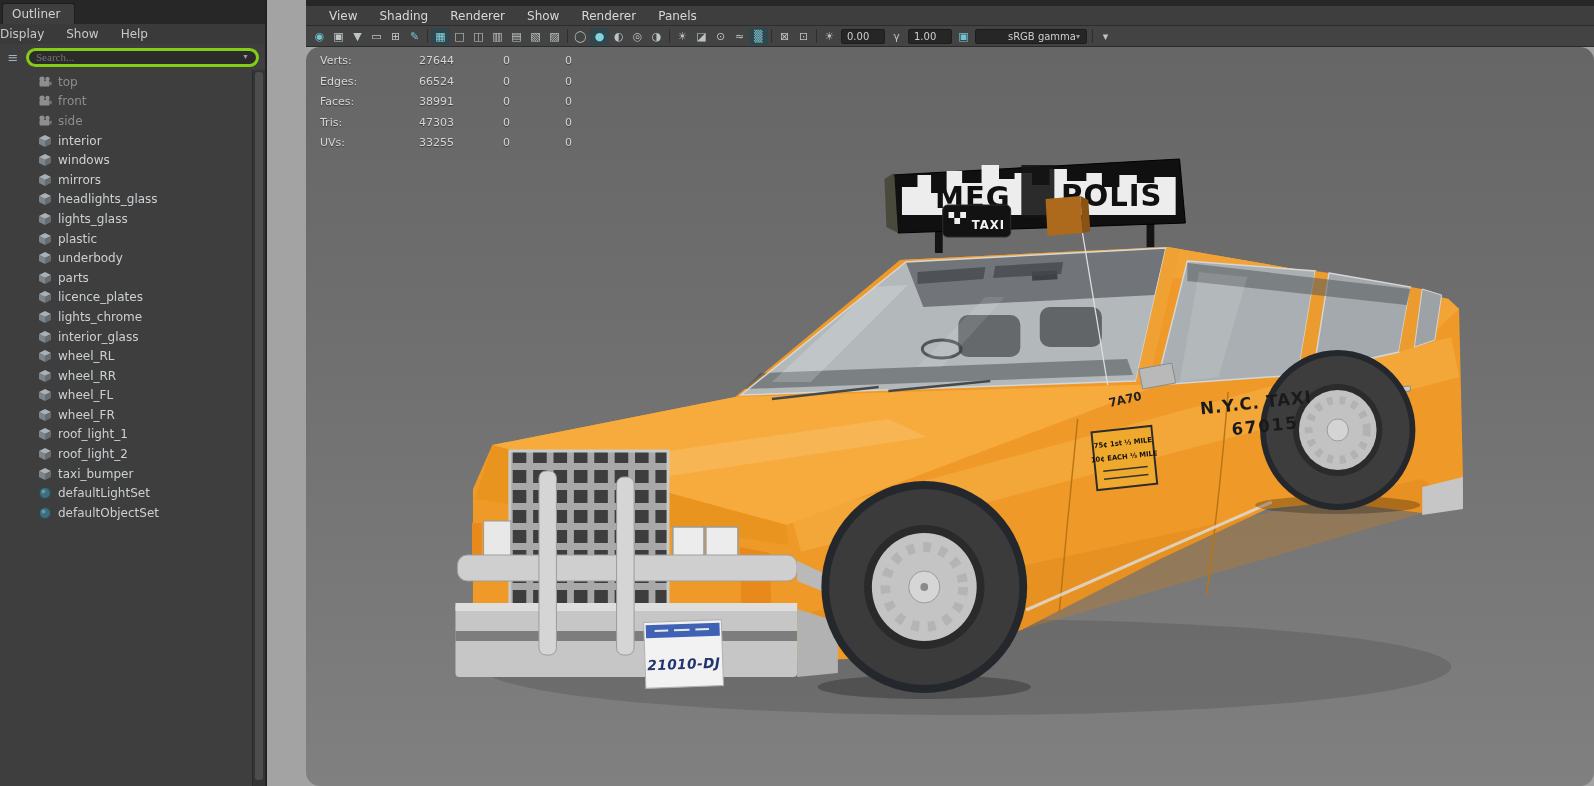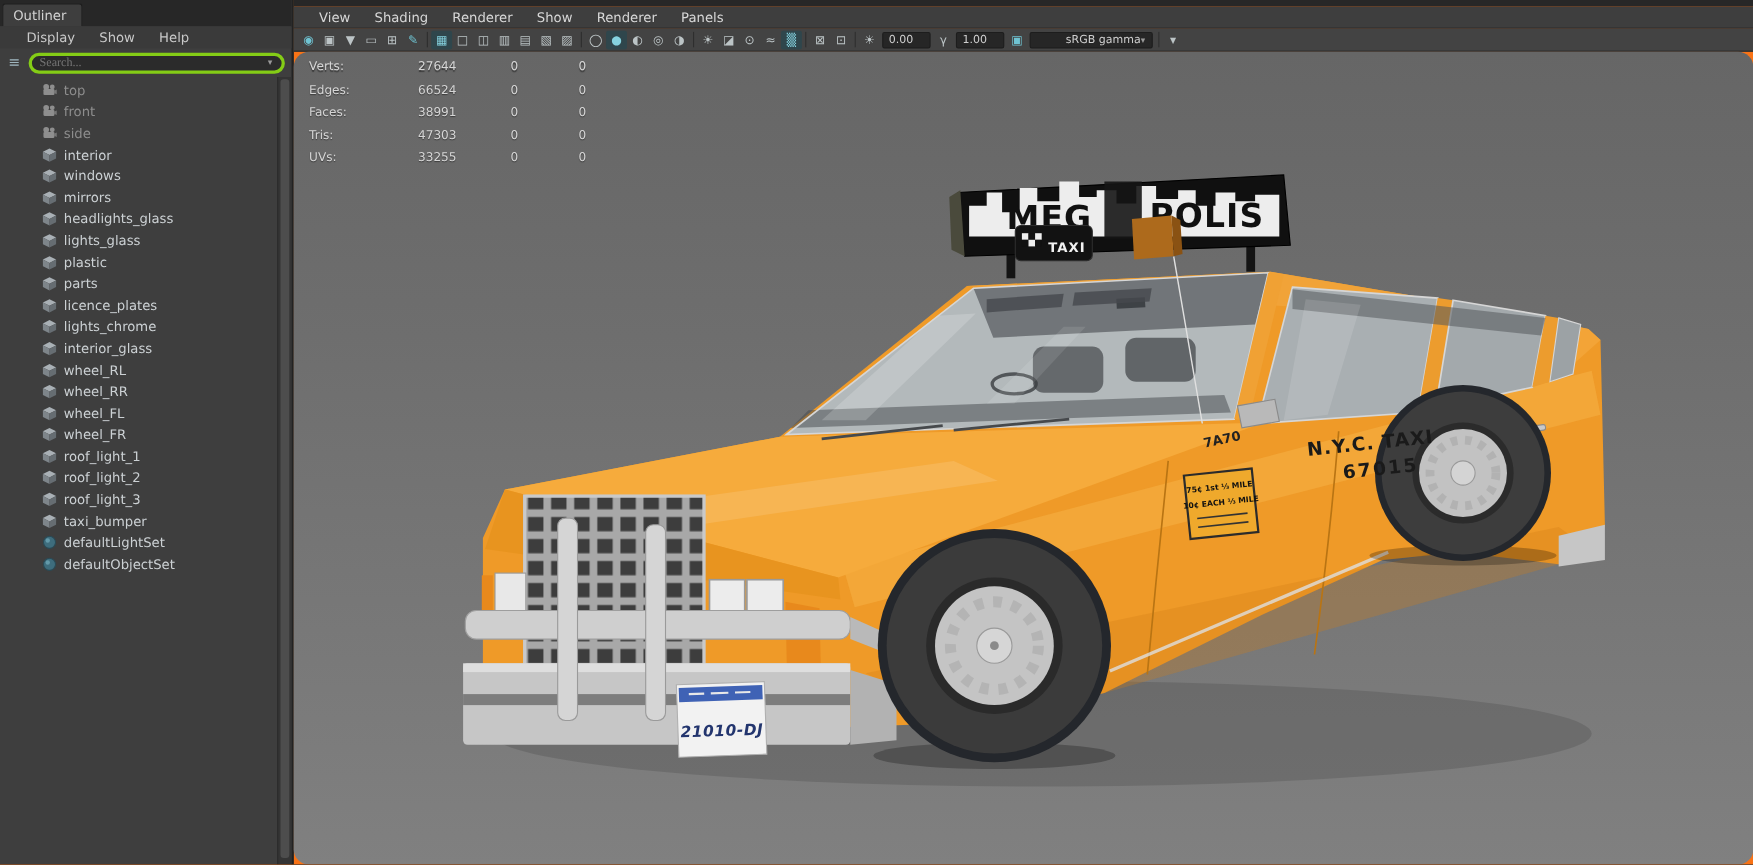--- a/index.html
+++ b/index.html
@@ -1,24 +1,24 @@
 <!DOCTYPE html>
 <html><head>
 <meta charset="utf-8">
 <style>
   * { margin:0; padding:0; box-sizing:border-box; }
   html,body { background:#373737; }
   body { font-family:"DejaVu Sans", sans-serif; }
-  .app { width:1594px; height:786px; display:flex; background:#f97316; overflow:hidden; }
+  .app { width:1594px; height:786px; display:flex; background:#a3a3a3; overflow:hidden;gap:39px; }
 
   
   .outliner { width:267px; flex:none; display:flex; flex-direction:column; background:#3e3e3e; border-right:2px solid #222; }
   .ol-tabbar { height:24px; background:#272727; display:flex; align-items:flex-end; flex:none; }
   .ol-tab { background:#3e3e3e; color:#d2d2d2; font-size:12px; padding:3px 14px 3px 9px; margin-left:2px; border:1px solid #1e1e1e; border-bottom:none; border-radius:3px 3px 0 0; }
-  .ol-menubar { height:20px; background:#3a3a3a; display:flex; align-items:center; font-size:12px; color:#c9c9c9; padding-left:24px; flex:none; }
+  .ol-menubar { height:20px; background:#3a3a3a; display:flex; align-items:center; font-size:12px; color:#c9c9c9; padding-left:0; flex:none; }
   .ol-menu-item { margin-right:22px; cursor:default; }
   .ol-searchrow { height:26px; display:flex; align-items:center; padding:3px 6px 3px 4px; gap:4px; flex:none; }
   .ol-listicon { width:18px; height:18px; display:flex; align-items:center; justify-content:center; color:#9fb6bf; font-size:13px; }
   .ol-search { flex:1; height:19px; background:#2b2b2b; border:3px solid #84cc16; border-radius:10px; display:flex; align-items:center; padding:0 7px;font-family:Liberation Serif, serif; }
   .ol-search input { flex:1; background:transparent; border:none; outline:none; color:#9a9a9a; font-size:11px; font-family:inherit; }
   .ol-search .filter-arrow { color:#9a9a9a; font-size:7px; margin-left:4px; }
   .ol-tree { flex:1; position:relative; padding-top:2px; overflow:hidden; }
   .trow { height:19.6px; display:flex; align-items:center; padding-left:38px; gap:6px; font-size:12px; color:#ccd1d4; cursor:default; }
   .trow.camera { color:#8d8d8d; }
   .ticon { width:14px; height:14px; flex:none; }
@@ -138,20 +138,26 @@
       <div class="trow">
           <svg class="ticon">
             <use href="#sym-mesh"></use>
           </svg>
           <span>plastic</span>
         </div>
       <div class="trow">
           <svg class="ticon">
             <use href="#sym-mesh"></use>
           </svg>
+          <span>underbody</span>
+        </div>
+      <div class="trow">
+          <svg class="ticon">
+            <use href="#sym-mesh"></use>
+          </svg>
           <span>parts</span>
         </div>
       <div class="trow">
           <svg class="ticon">
             <use href="#sym-mesh"></use>
           </svg>
           <span>licence_plates</span>
         </div>
       <div class="trow">
           <svg class="ticon">
@@ -193,26 +199,20 @@
           <svg class="ticon">
             <use href="#sym-mesh"></use>
           </svg>
           <span>roof_light_1</span>
         </div>
       <div class="trow">
           <svg class="ticon">
             <use href="#sym-mesh"></use>
           </svg>
           <span>roof_light_2</span>
-        </div>
-      <div class="trow">
-          <svg class="ticon">
-            <use href="#sym-mesh"></use>
-          </svg>
-          <span>roof_light_3</span>
         </div>
       <div class="trow">
           <svg class="ticon">
             <use href="#sym-mesh"></use>
           </svg>
           <span>taxi_bumper</span>
         </div>
       <div class="trow">
           <svg class="ticon">
             <use href="#sym-set"></use>

